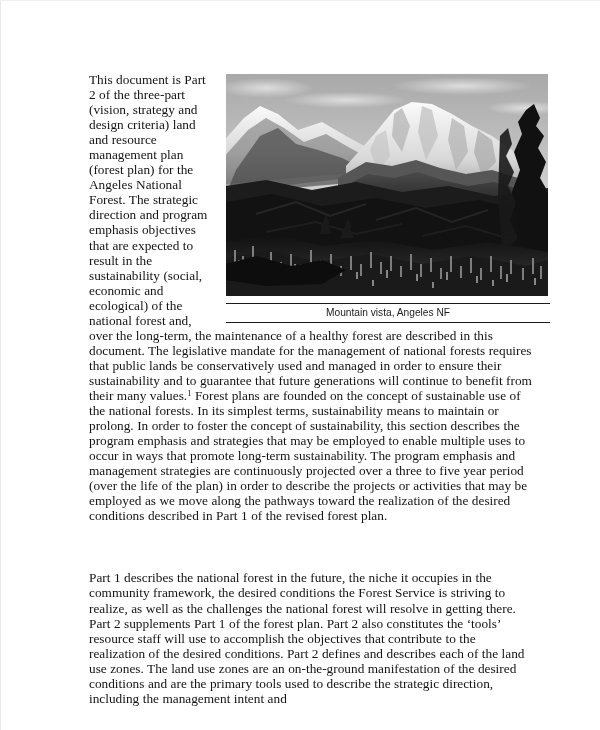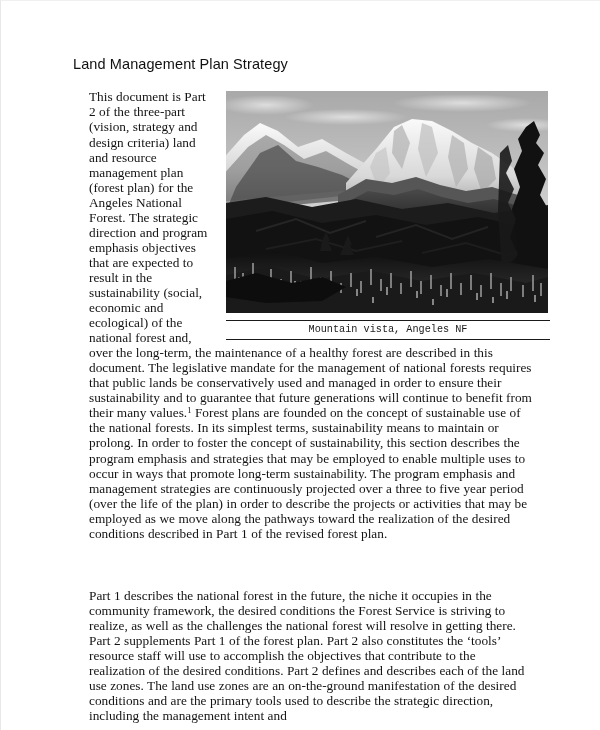--- a/index.html
+++ b/index.html
@@ -73,35 +73,34 @@
   }
   .photo svg { display: block; }
   .caption-box {
     margin-top: 7px;
     border-top: 1.3px solid #1a1a1a;
     border-bottom: 1.3px solid #1a1a1a;
     padding: 2px 0 2px 0;
     text-align: center;
   }
   .caption-text {
-    font-family: Liberation Mono, monospace;
+    font-family: Liberation Sans, sans-serif;
     font-size: 10.2px;
     color: #1a1a1a;
     line-height: 14px;
     display: block;
   }
   .clearer { clear: both; }
 </style>
 </head>
 <body>
 
 <div class="page">
   <div class="content">
 
-    <h1 class="doc-title">Land Management Plan Strategy</h1>
 
     <div class="body-paragraphs">
 
       <figure class="figure">
         <div class="photo">
           <svg width="322" height="222" viewBox="0 0 322 222" preserveAspectRatio="none">
             <defs>
               <linearGradient id="skyGrad" x1="0" y1="0" x2="0" y2="1">
                 <stop offset="0%" stop-color="#a9a9a9"></stop>
                 <stop offset="55%" stop-color="#bdbdbd"></stop>

